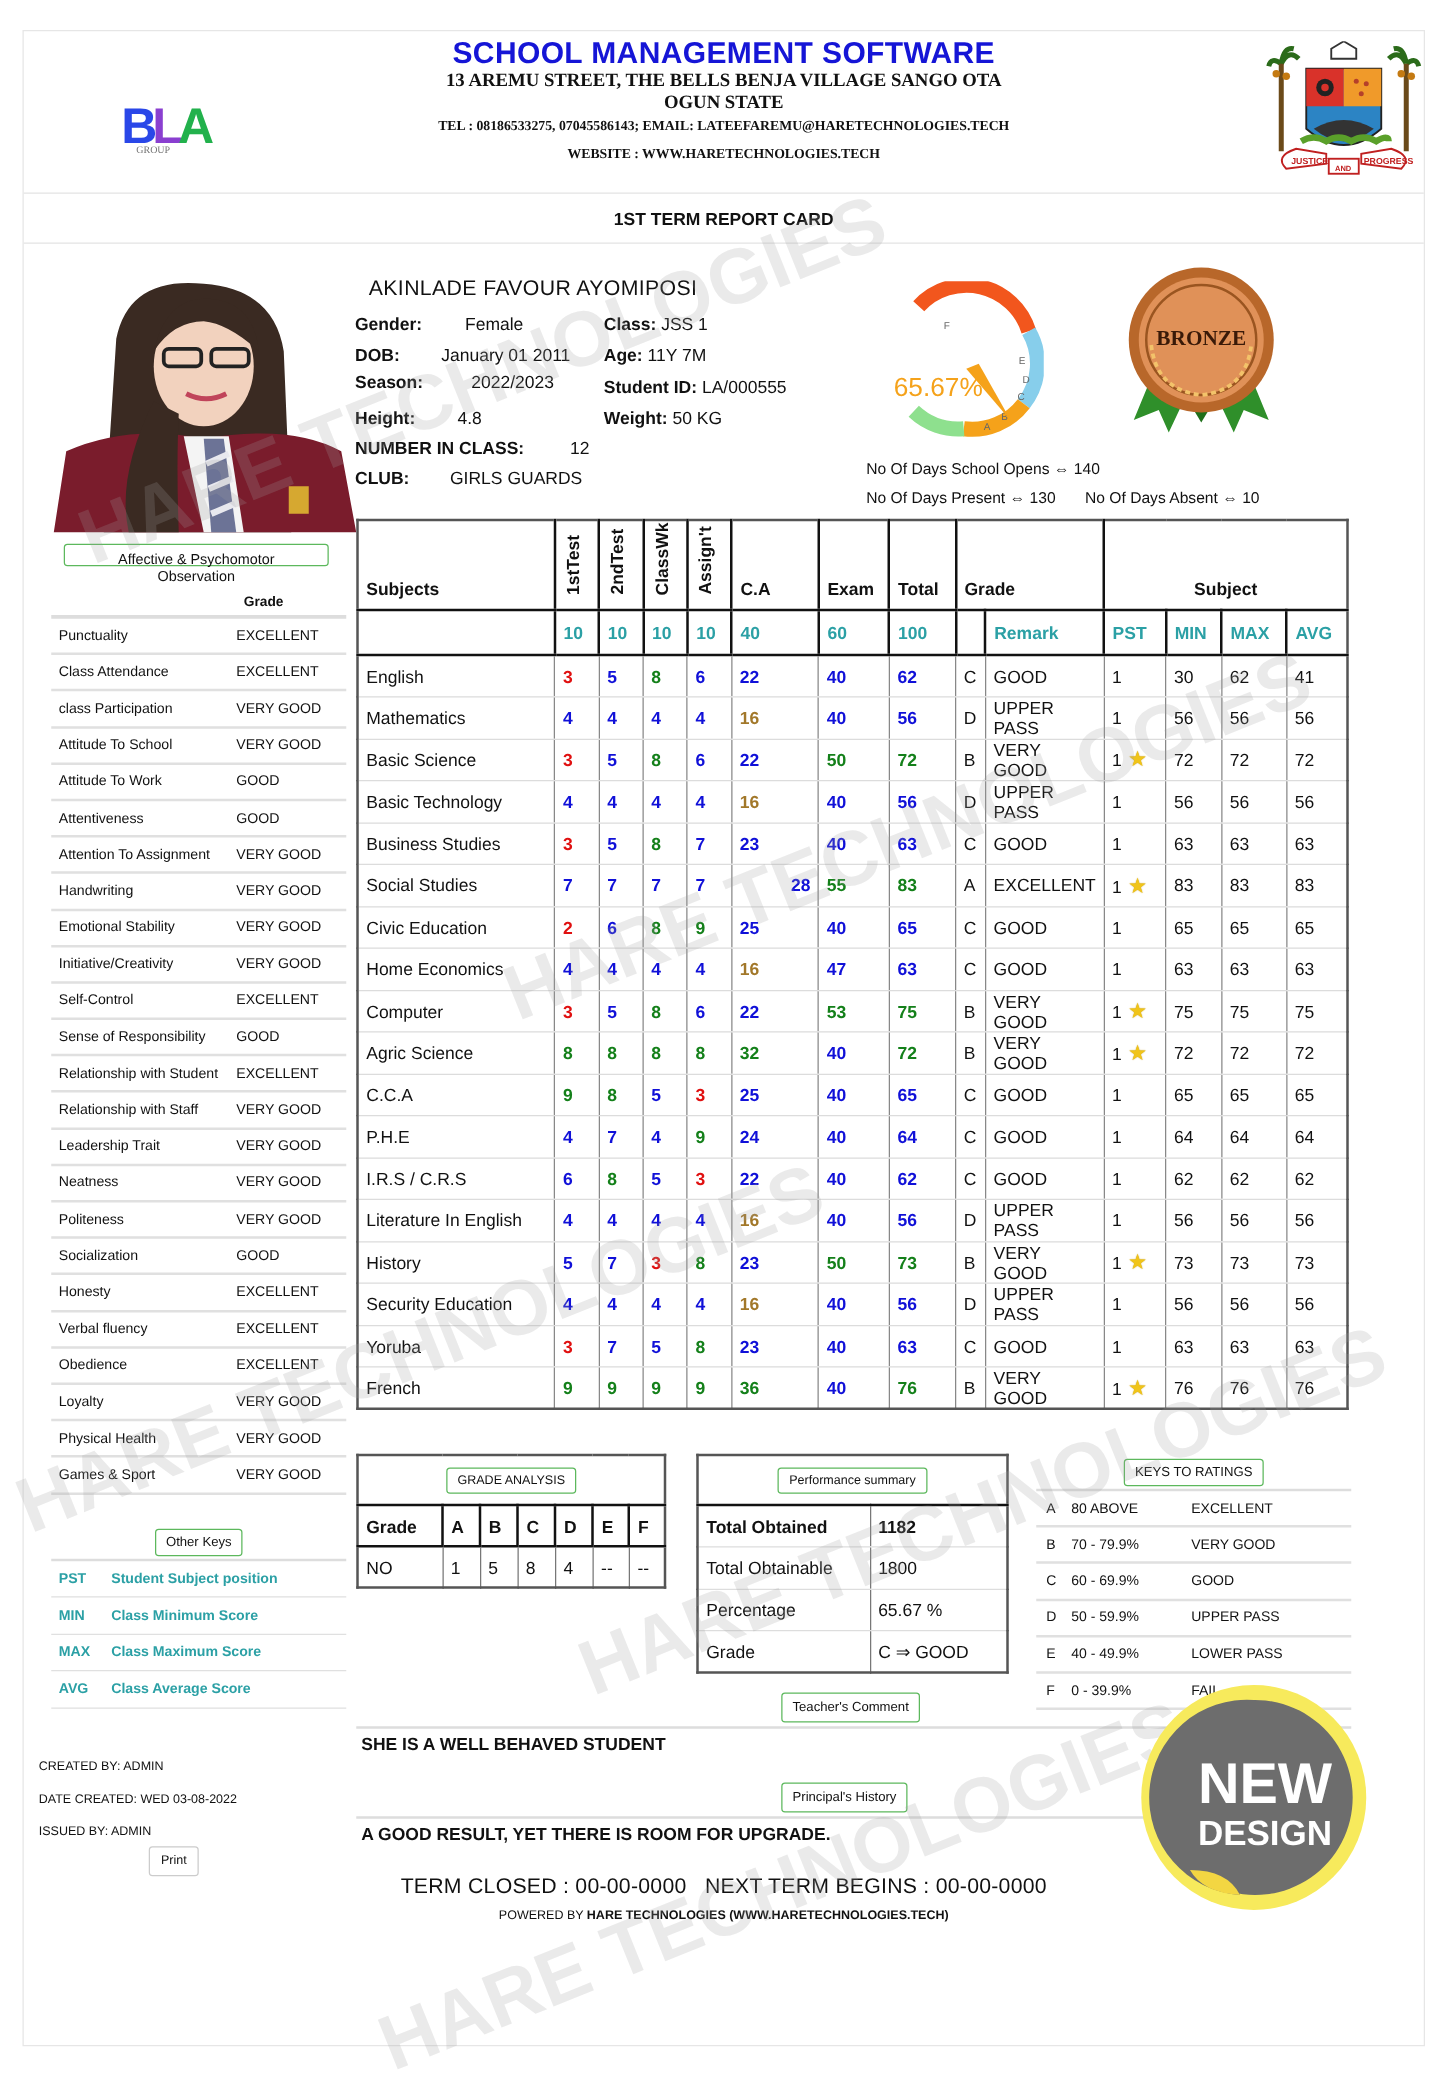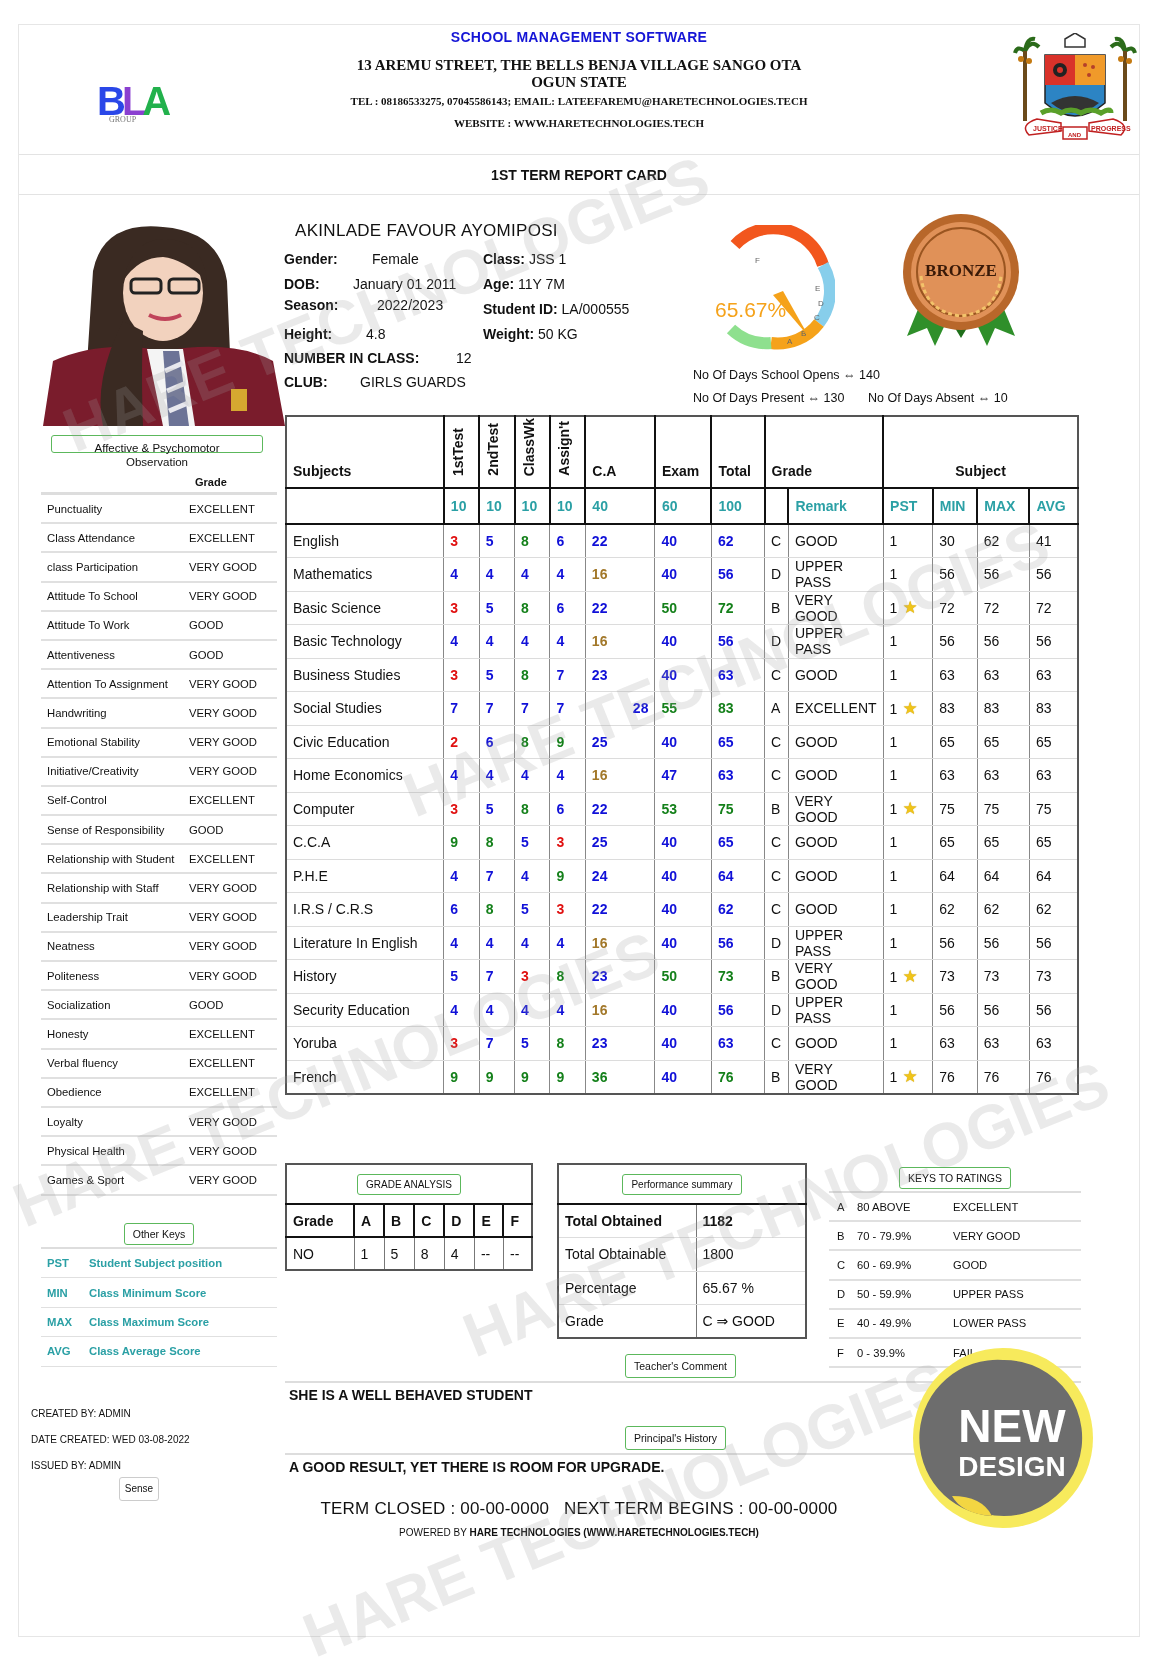--- a/index.html
+++ b/index.html
@@ -6,21 +6,21 @@
   html,body{width:1158px;height:1662px;background:#fff;overflow:hidden;}
   body{font-family:"Liberation Sans",sans-serif;color:#111;position:relative;}
   .page{position:absolute;left:18px;top:24px;width:1122px;height:1613px;border:1px solid #e6e6e6;}
   .hdr{position:absolute;left:0;top:0;width:1120px;height:130px;border-bottom:1px solid #e3e3e3;}
   .logo-left{position:absolute;left:28px;top:18px;width:92px;height:92px;border-radius:50%;}
   .logo-bla{position:absolute;left:50px;top:36px;font-family:"Liberation Sans",sans-serif;font-weight:bold;font-size:40px;letter-spacing:-4px;}
   .logo-bla .b{color:#2a47e8;}
   .logo-bla .l{color:#8a3fd0;}
   .logo-bla .a{color:#22b14c;}
   .logo-group{position:absolute;left:62px;top:72px;font-family:"Liberation Serif",serif;font-size:8px;color:#777;}
-  .h-title{position:absolute;left:0;width:1120px;top:4px;text-align:center;color:#1515d6;font-weight:bold;font-size:14px;letter-spacing:.3px;}
+  .h-title{position:absolute;left:0;width:1120px;top:4px;text-align:center;color:#1515d6;font-weight:bold;font-size:24px;letter-spacing:.3px;}
   .h-addr{position:absolute;left:0;width:1120px;top:32px;text-align:center;font-family:"Liberation Serif",serif;font-weight:bold;font-size:15px;line-height:17px;}
   .h-tel{position:absolute;left:0;width:1120px;top:70px;text-align:center;font-family:"Liberation Serif",serif;font-weight:bold;font-size:11px;}
   .h-web{position:absolute;left:0;width:1120px;top:92px;text-align:center;font-family:"Liberation Serif",serif;font-weight:bold;font-size:11px;}
   .crest{position:absolute;left:992px;top:8px;width:128px;height:112px;}
   .rc-bar{position:absolute;left:0;top:130px;width:1120px;height:40px;border-bottom:1px solid #e3e3e3;text-align:center;line-height:40px;font-weight:bold;font-size:14px;}
   .photo{position:absolute;left:4px;top:186px;width:275px;height:215px;overflow:hidden;}
   .stu-name{position:absolute;left:276px;top:196px;font-size:17px;letter-spacing:.3px;}
   .info{position:absolute;font-size:14px;}
   .info b{font-weight:bold;}
   .gauge{position:absolute;left:686px;top:200px;width:130px;height:130px;}
@@ -447,20 +447,36 @@
           <td class="num" style="color: rgb(20, 128, 26);">53</td>
           <td class="num" style="color: rgb(20, 128, 26);">75</td>
           <td>B</td>
           <td>VERY GOOD</td>
           <td><span>1</span><span class="star">★</span></td>
           <td>75</td>
           <td>75</td>
           <td>75</td>
         </tr>
         <tr>
+          <td style="border-left:none;">Agric Science</td>
+          <td class="num" style="color: rgb(20, 128, 26);">8</td>
+          <td class="num" style="color: rgb(20, 128, 26);">8</td>
+          <td class="num" style="color: rgb(20, 128, 26);">8</td>
+          <td class="num" style="color: rgb(20, 128, 26);">8</td>
+          <td class="num" style="color: rgb(20, 128, 26);">32</td>
+          <td class="num" style="color: rgb(16, 16, 216);">40</td>
+          <td class="num" style="color: rgb(20, 128, 26);">72</td>
+          <td>B</td>
+          <td>VERY GOOD</td>
+          <td><span>1</span><span class="star">★</span></td>
+          <td>72</td>
+          <td>72</td>
+          <td>72</td>
+        </tr>
+        <tr>
           <td style="border-left:none;">C.C.A</td>
           <td class="num" style="color: rgb(20, 128, 26);">9</td>
           <td class="num" style="color: rgb(20, 128, 26);">8</td>
           <td class="num" style="color: rgb(16, 16, 216);">5</td>
           <td class="num" style="color: rgb(224, 16, 16);">3</td>
           <td class="num" style="color: rgb(16, 16, 216);">25</td>
           <td class="num" style="color: rgb(16, 16, 216);">40</td>
           <td class="num" style="color: rgb(16, 16, 216);">65</td>
           <td>C</td>
           <td>GOOD</td>
@@ -690,21 +706,21 @@
         <div class="row">
           <span class="k">AVG</span>
           <span>Class Average Score</span>
         </div>
       </div>
   </div>
 
   <div class="meta" style="top:1383px;">CREATED BY: ADMIN</div>
   <div class="meta" style="top:1409px;">DATE CREATED: WED 03-08-2022</div>
   <div class="meta" style="top:1435px;">ISSUED BY: ADMIN</div>
-  <div class="print-btn">Sense</div>
+  <div class="print-btn">Print</div>
 
   <div class="badge cmt-badge" style="left:606px;top:1329px;">Teacher's Comment</div>
   <div class="cmt-line" style="top:1356px;"></div>
   <div class="cmt-text" style="top:1362px;">SHE IS A WELL BEHAVED STUDENT</div>
   <div class="badge cmt-badge" style="left:606px;top:1401px;">Principal's History</div>
   <div class="cmt-line" style="top:1428px;"></div>
   <div class="cmt-text" style="top:1434px;">A GOOD RESULT, YET THERE IS ROOM FOR UPGRADE.</div>
 
   <div class="term" style="white-space:pre;">TERM CLOSED : 00-00-0000   NEXT TERM BEGINS : 00-00-0000</div>
   <div class="powered"><span>POWERED BY </span><b>HARE TECHNOLOGIES (WWW.HARETECHNOLOGIES.TECH)</b></div>

